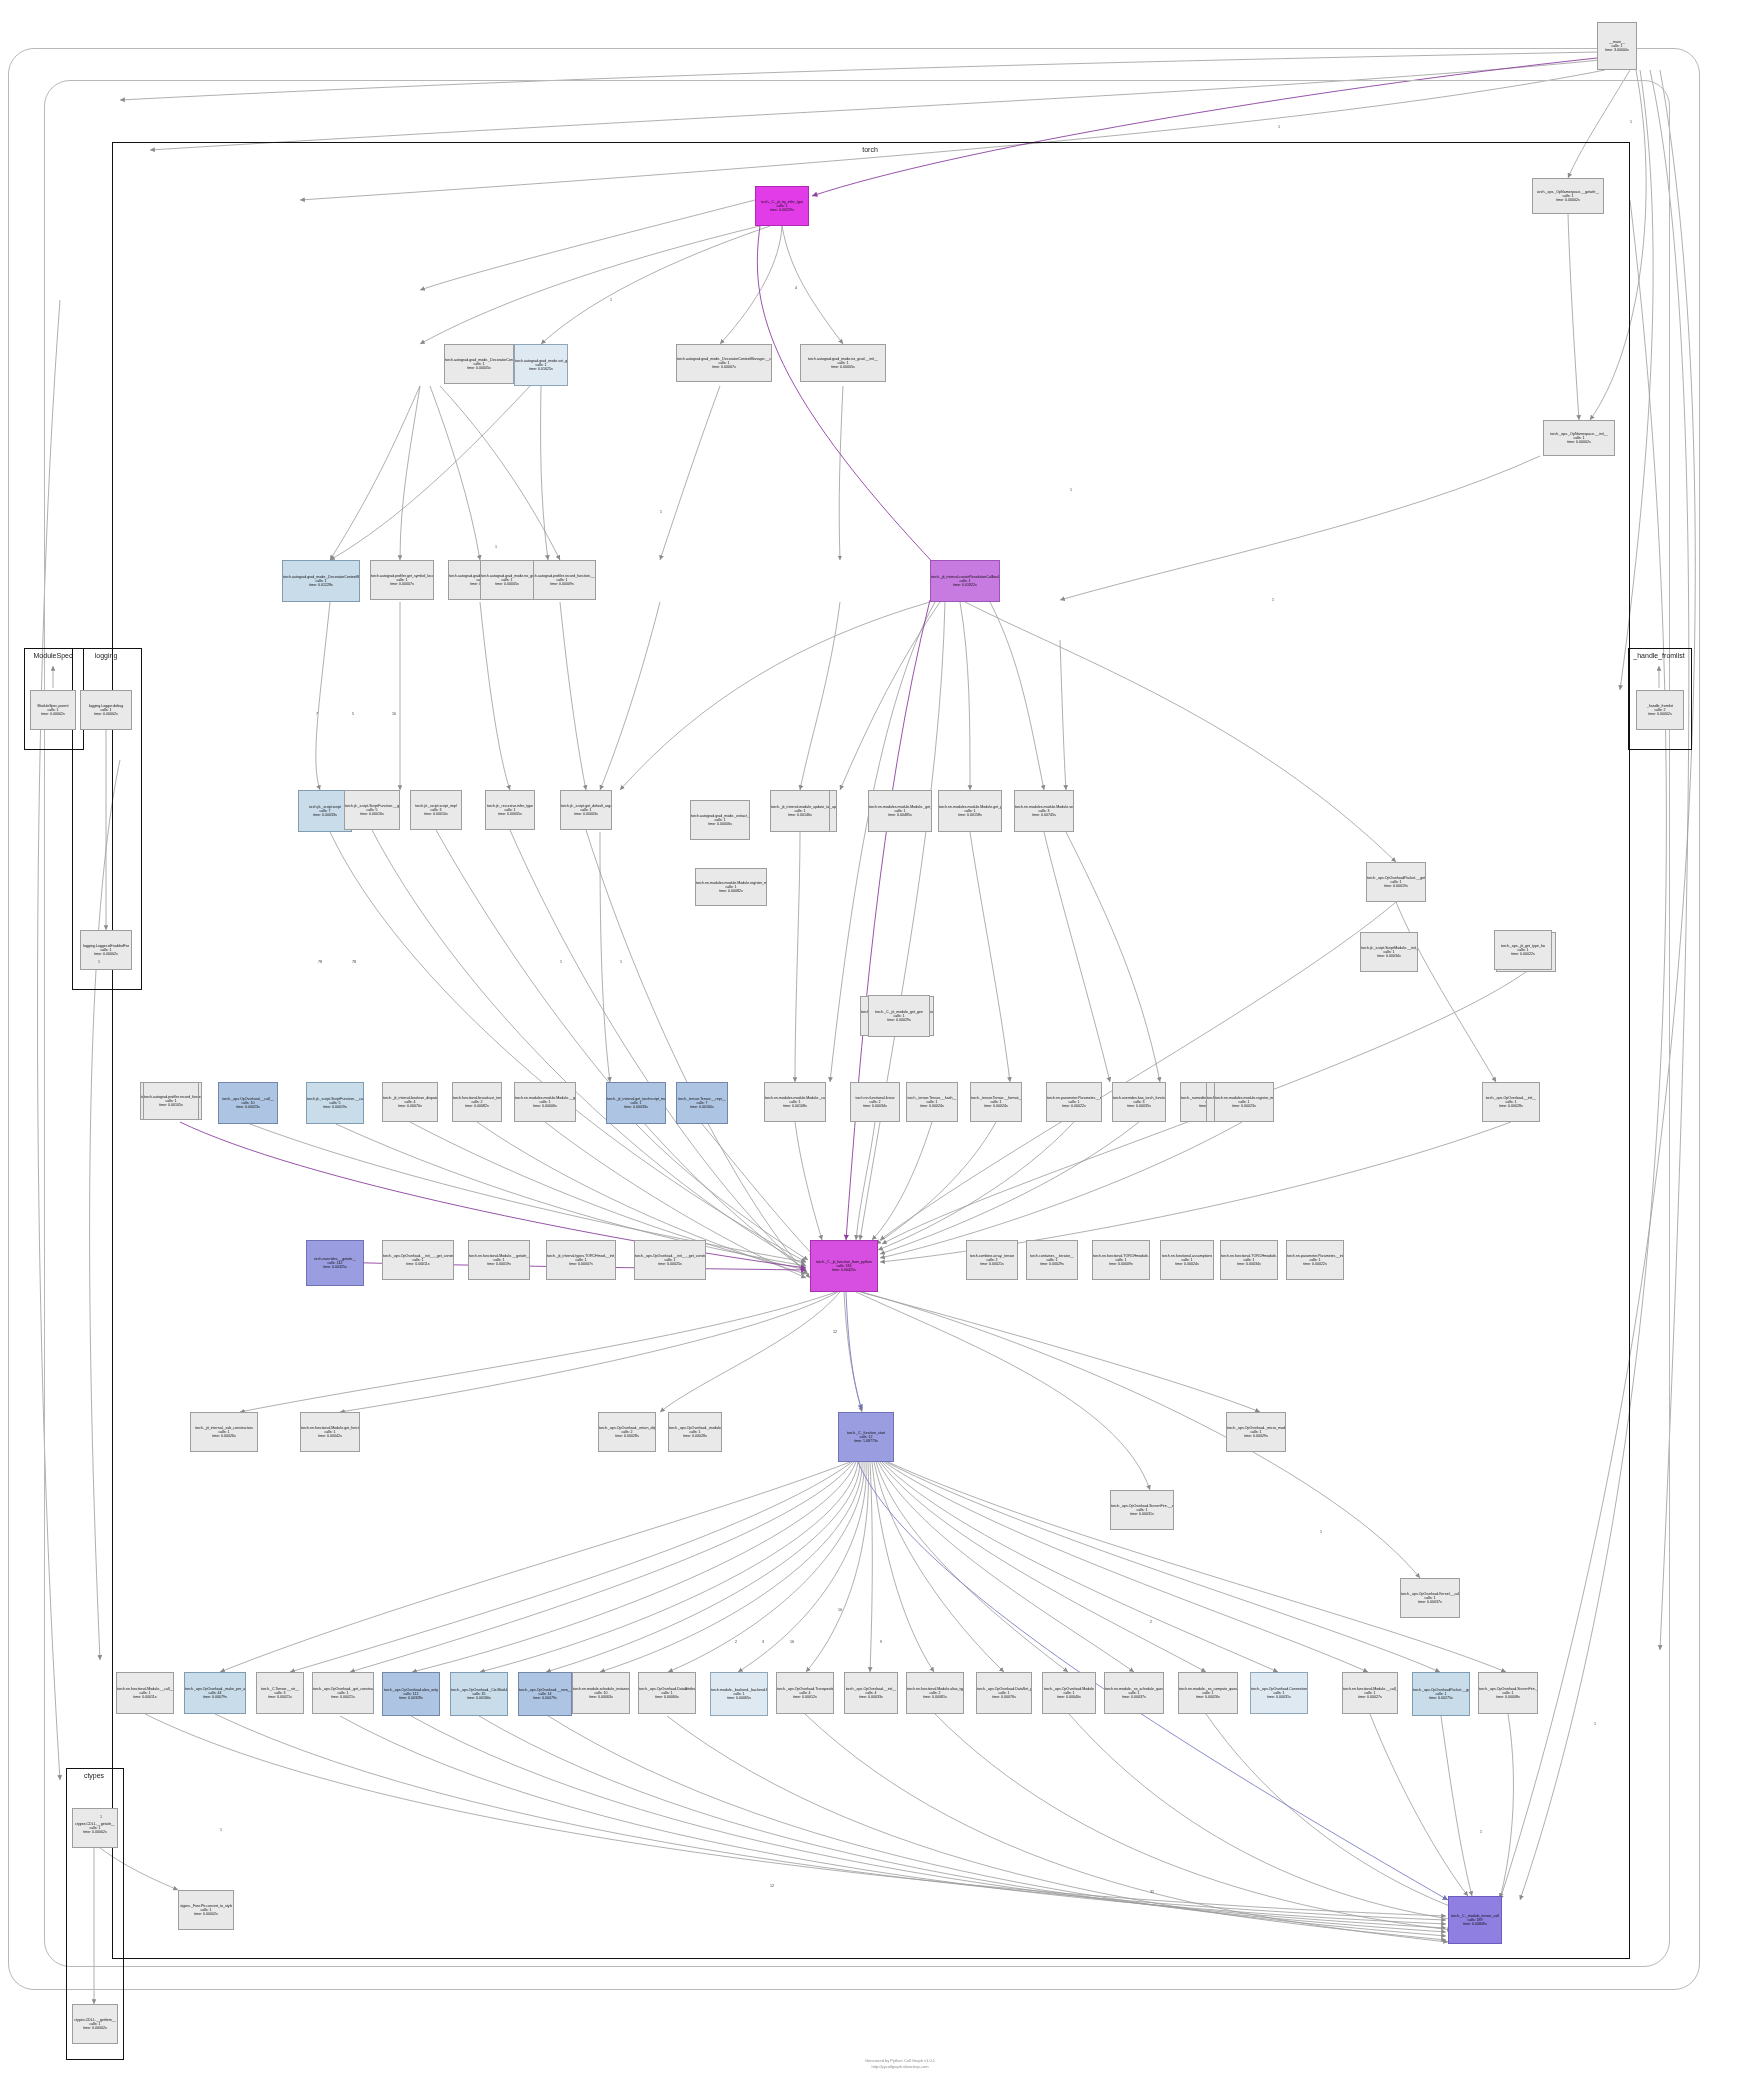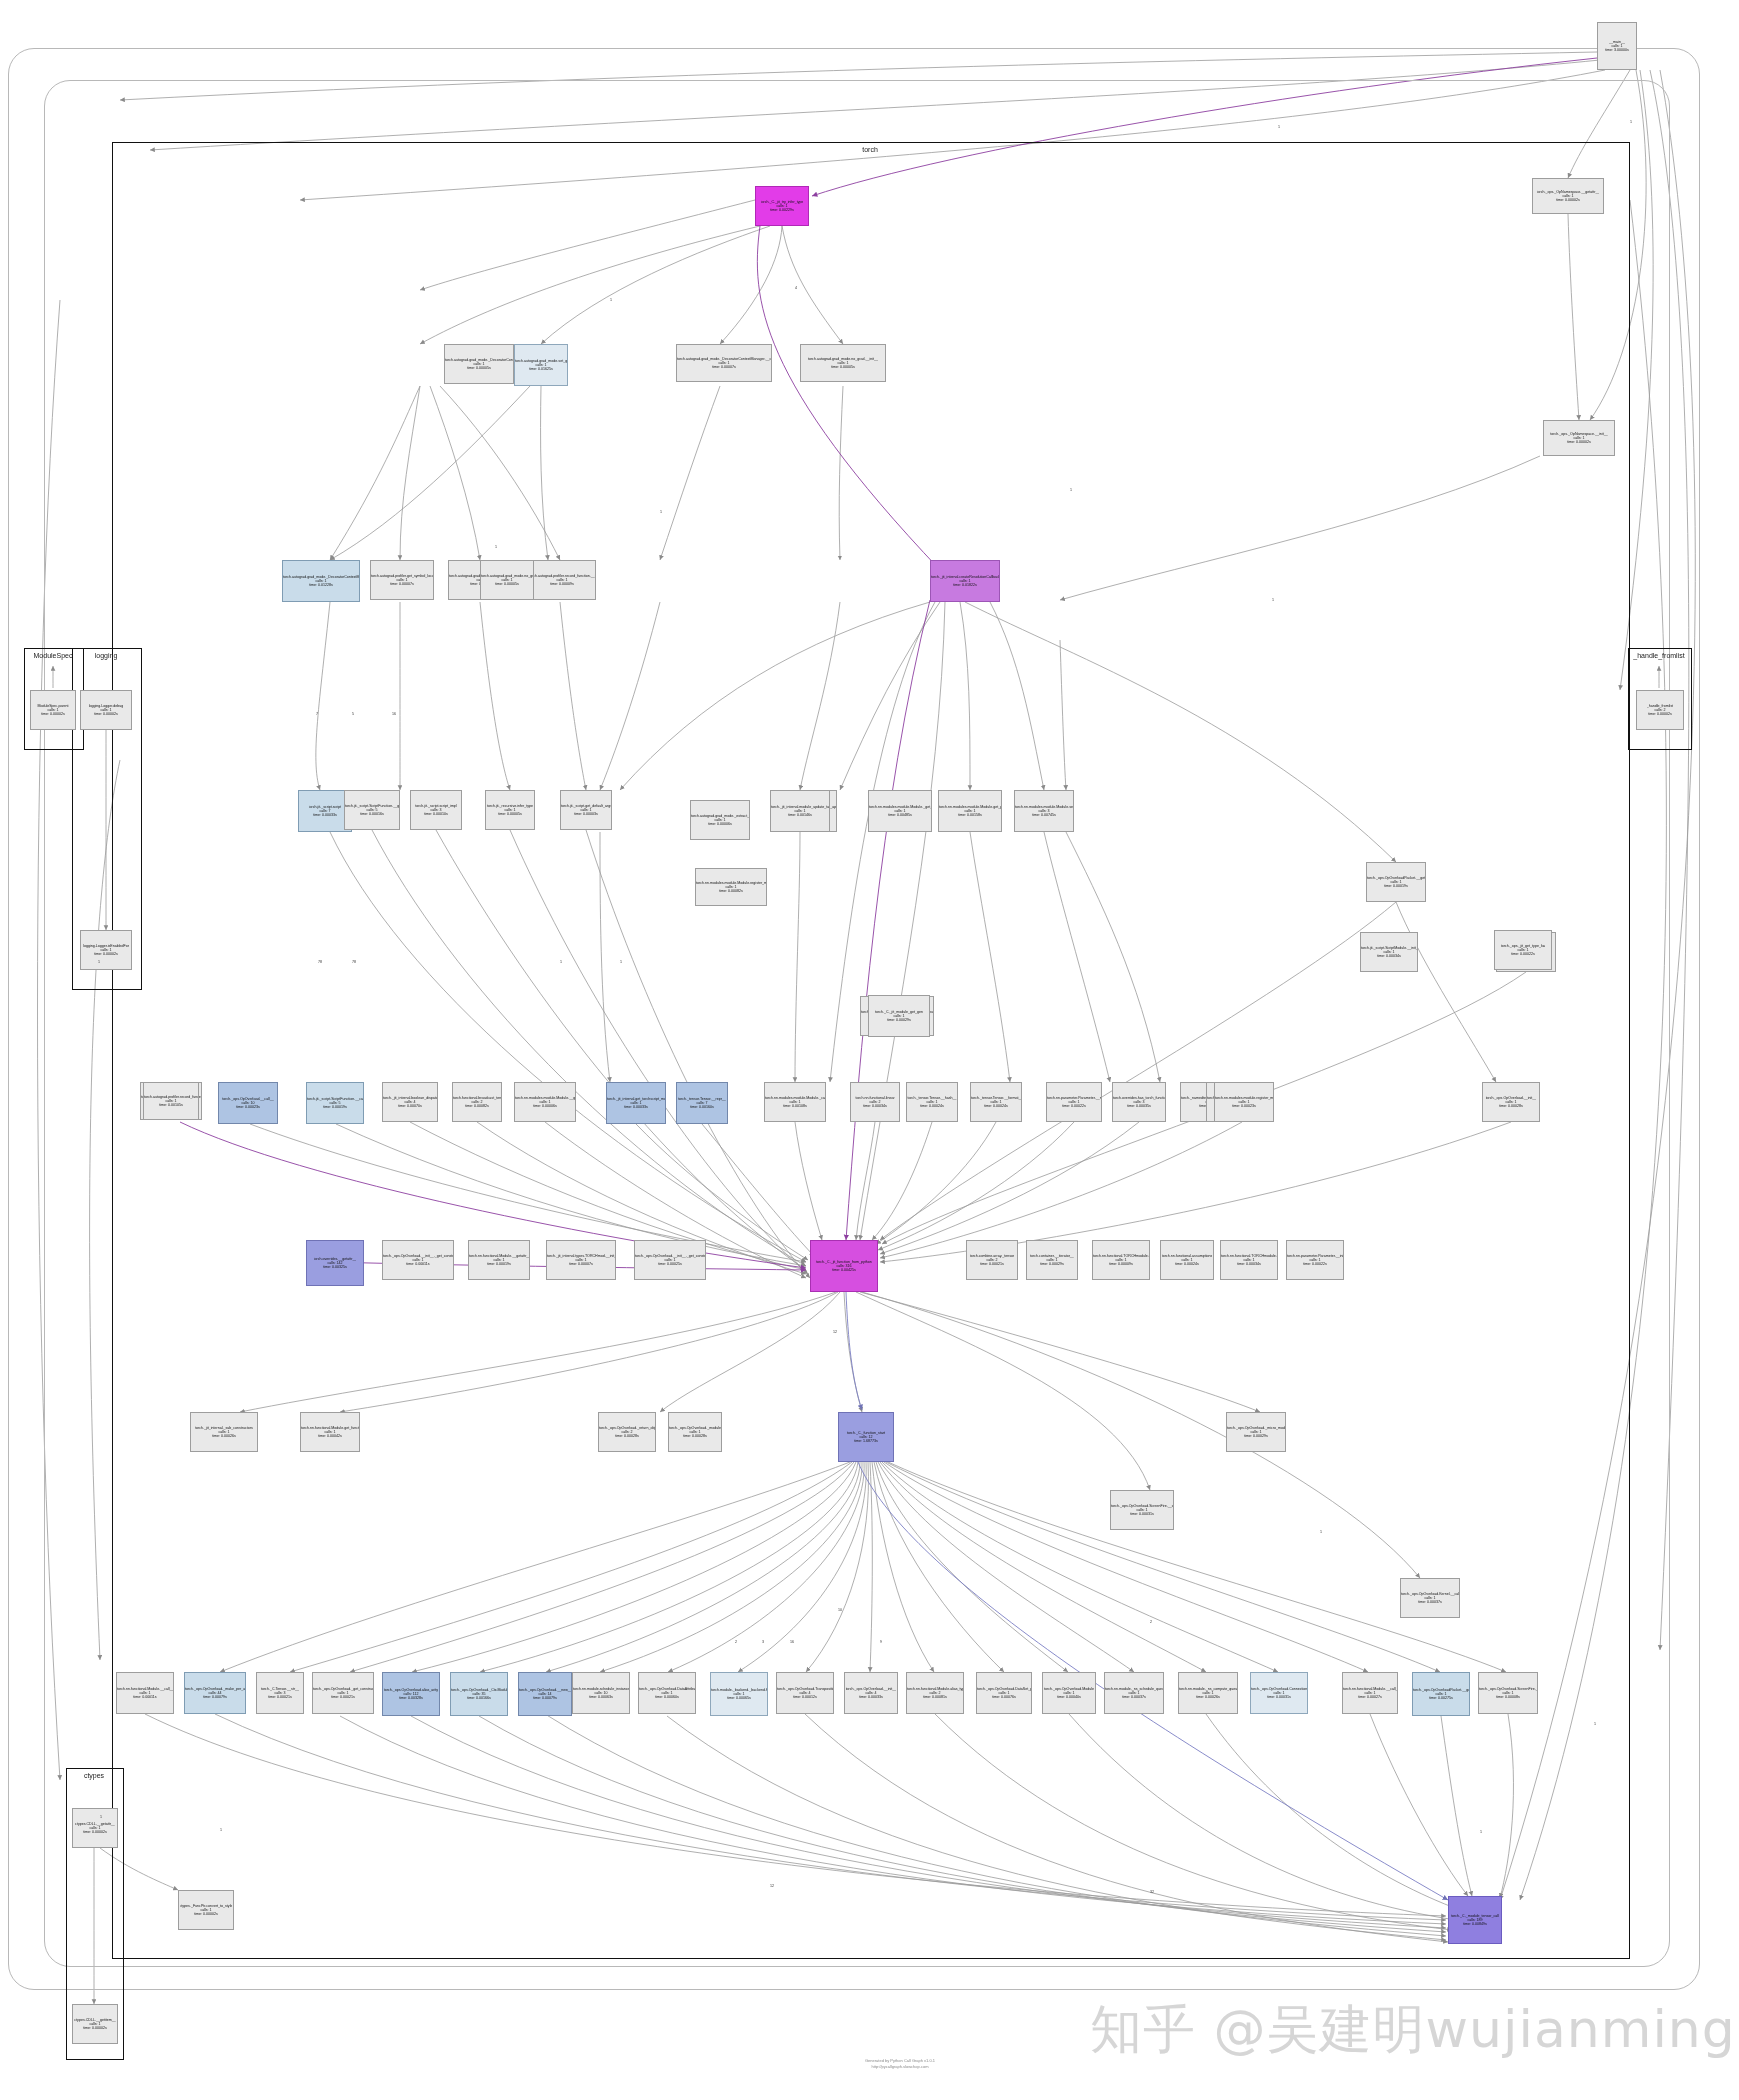--- a/index.html
+++ b/index.html
@@ -745,15 +745,14 @@
       <div class="edge-num" style="left: 1320px; top: 1530px;">1</div>
       <div class="edge-num" style="left: 1150px; top: 1890px;">32</div>
       <div class="edge-num" style="left: 770px; top: 1884px;">12</div>
     </div>
 
   <div class="footer" style="left:900px;top:2058px;">
     <div>Generated by Python Call Graph v1.0.1</div>
     <div>http://pycallgraph.slowchop.com</div>
   </div>
 
-  <div class="watermark" style="left:1090px;top:1995px;">知乎 @吴建明wujianming</div>
 
 </div>
 
 </body></html>

